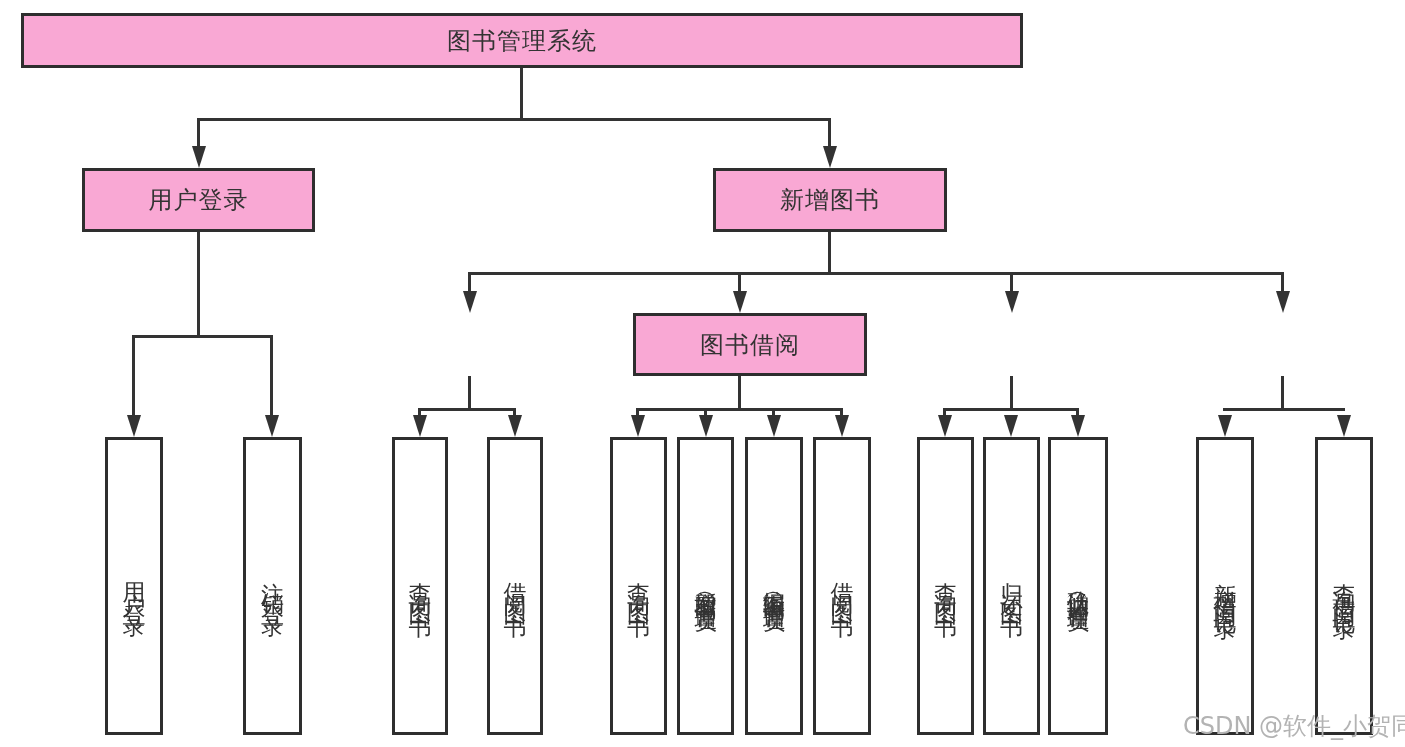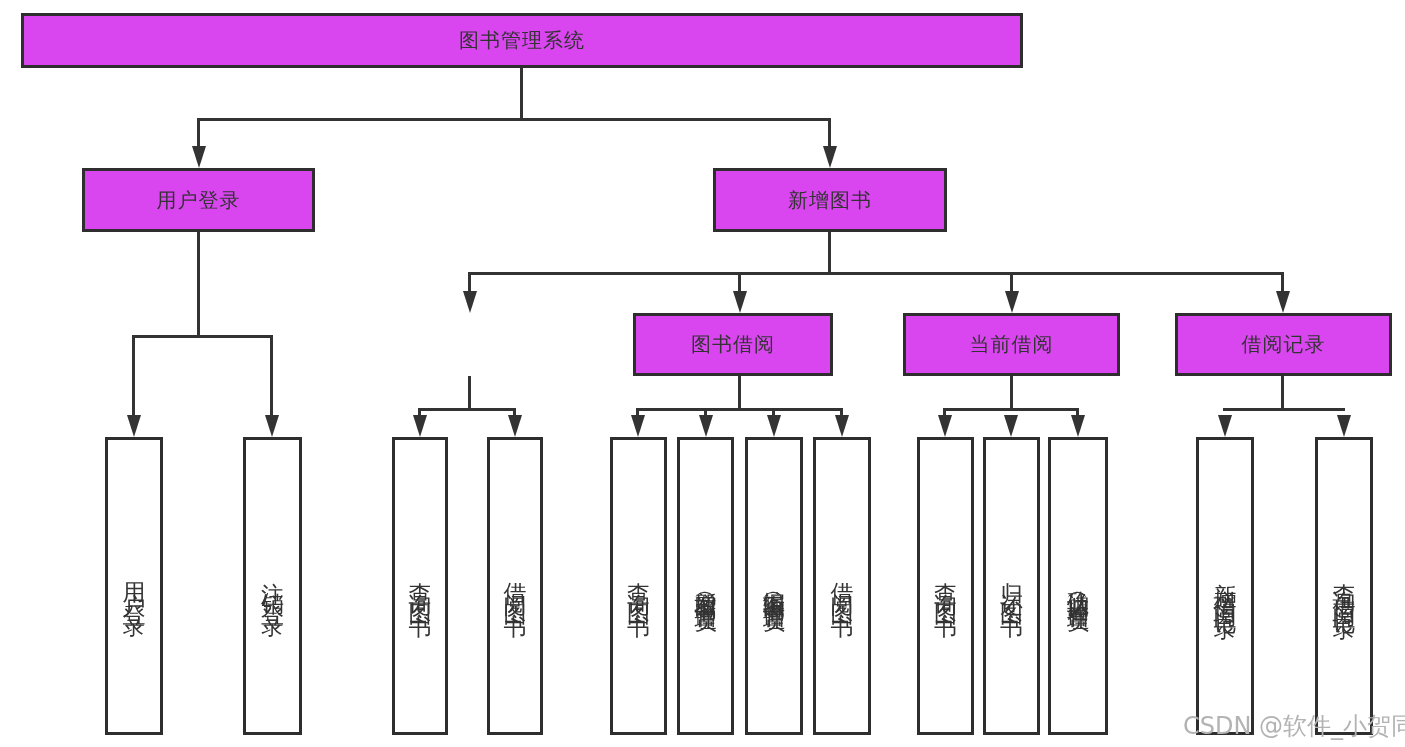--- a/index.html
+++ b/index.html
@@ -13,26 +13,26 @@
     height: 747px;
     background: #ffffff;
     overflow: hidden;
     font-family: "DejaVu Sans", "Liberation Sans", sans-serif;
   }
   
   .node {
     position: absolute;
     box-sizing: border-box;
     border: 3px solid #2e2e2e;
-    background: #d946ef;
+    background: #f9a8d4;
     display: flex;
     align-items: center;
     justify-content: center;
     color: #333333;
-    font-size: 20px;
+    font-size: 24px;
     letter-spacing: 1px;
     white-space: nowrap;
     z-index: 2;
   }
   .vnode {
     position: absolute;
     box-sizing: border-box;
     border: 3px solid #2e2e2e;
     background: #ffffff;
     display: flex;
@@ -113,23 +113,21 @@
   <div class="hl" style="left:468px; top:272px; width:816px;"></div>
   <div class="vl" style="left:468px; top:273px; height:20px;"></div>
   <div class="vl" style="left:738px; top:273px; height:20px;"></div>
   <div class="vl" style="left:1010px; top:273px; height:20px;"></div>
   <div class="vl" style="left:1281px; top:273px; height:20px;"></div>
   <div class="ar" style="left:463px; top:291px;"></div>
   <div class="ar" style="left:733px; top:291px;"></div>
   <div class="ar" style="left:1005px; top:291px;"></div>
   <div class="ar" style="left:1276px; top:291px;"></div>
 
-  <div class="node" style="left:633px; top:313px; width:200px; height:63px;">图书借阅</div>
-  <div class="node" style="left:903px; top:313px; width:217px; height:63px;">当前借阅</div>
-  <div class="node" style="left:1175px; top:313px; width:217px; height:63px;">借阅记录</div>
+  <div class="node" style="left:633px; top:313px; width:234px; height:63px;">图书借阅</div>
 
   <div class="vl" style="left:468px; top:376px; height:34px;"></div>
   <div class="hl" style="left:418px; top:408px; width:98px;"></div>
   <div class="vl" style="left:418px; top:409px; height:9px;"></div>
   <div class="vl" style="left:513px; top:409px; height:9px;"></div>
   <div class="ar" style="left:413px; top:415px;"></div>
   <div class="ar" style="left:508px; top:415px;"></div>
 
   <div class="vl" style="left:738px; top:376px; height:34px;"></div>
   <div class="hl" style="left:636px; top:408px; width:207px;"></div>

